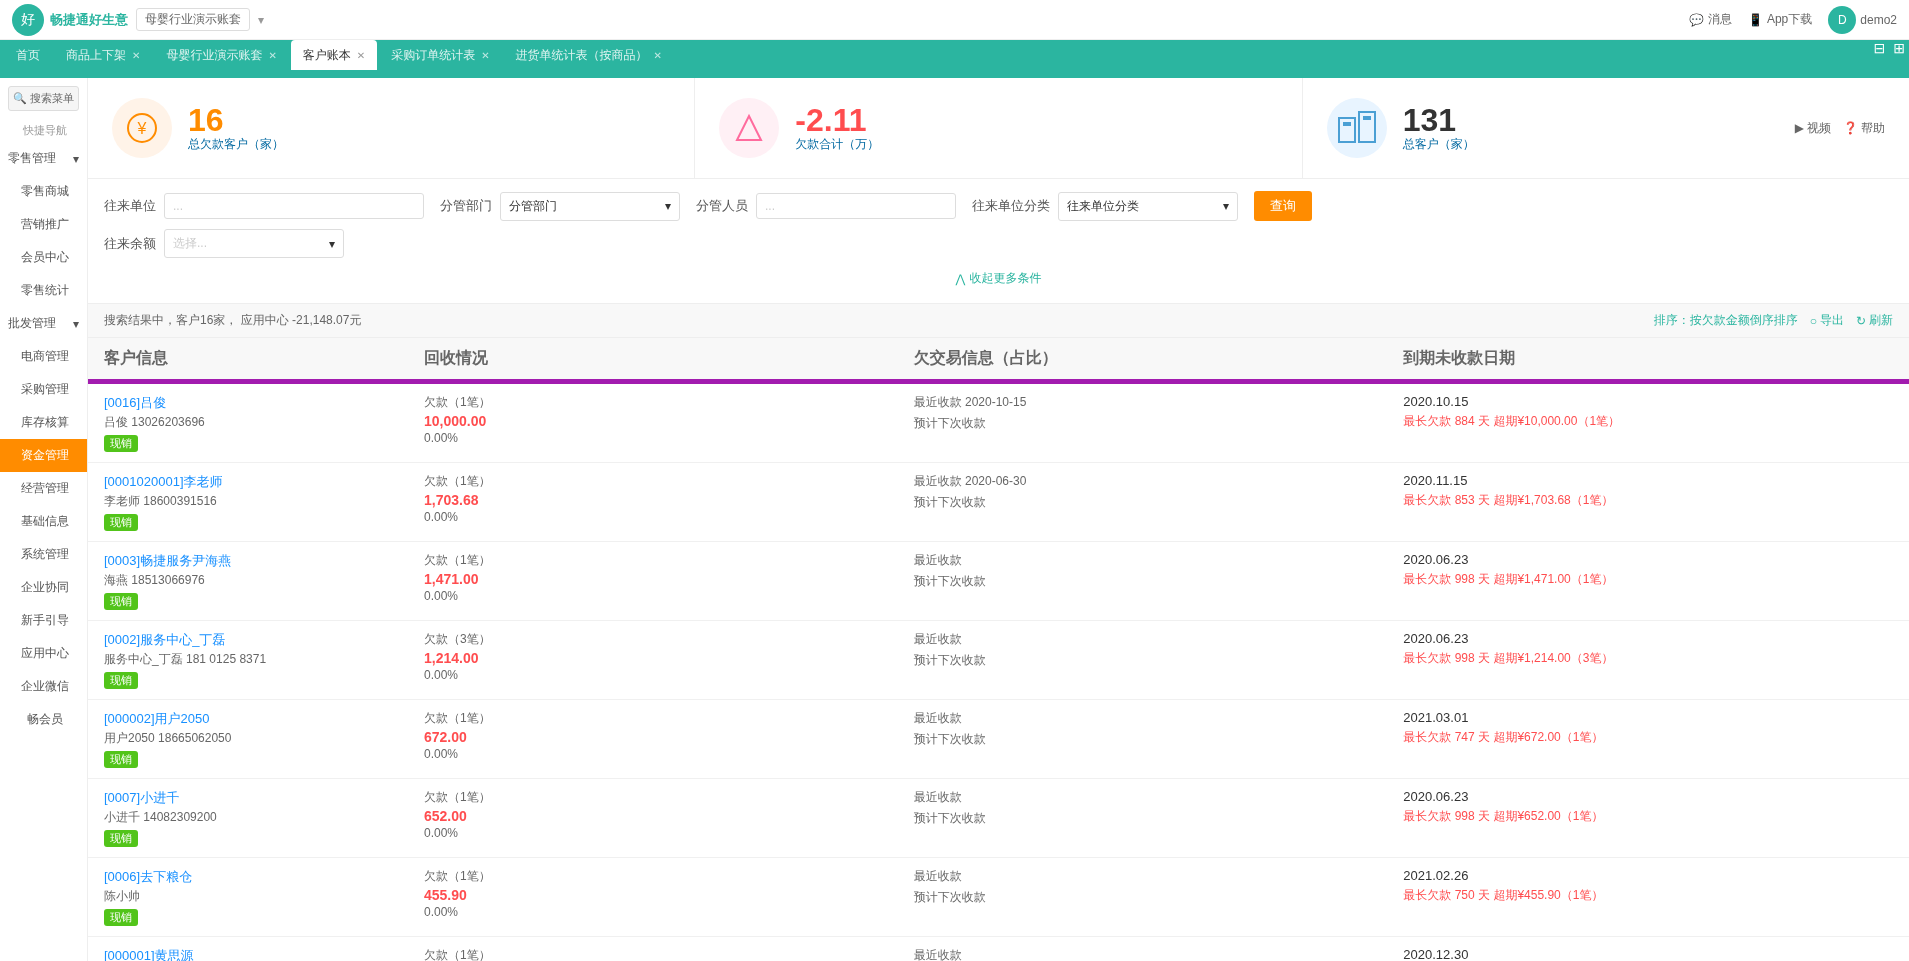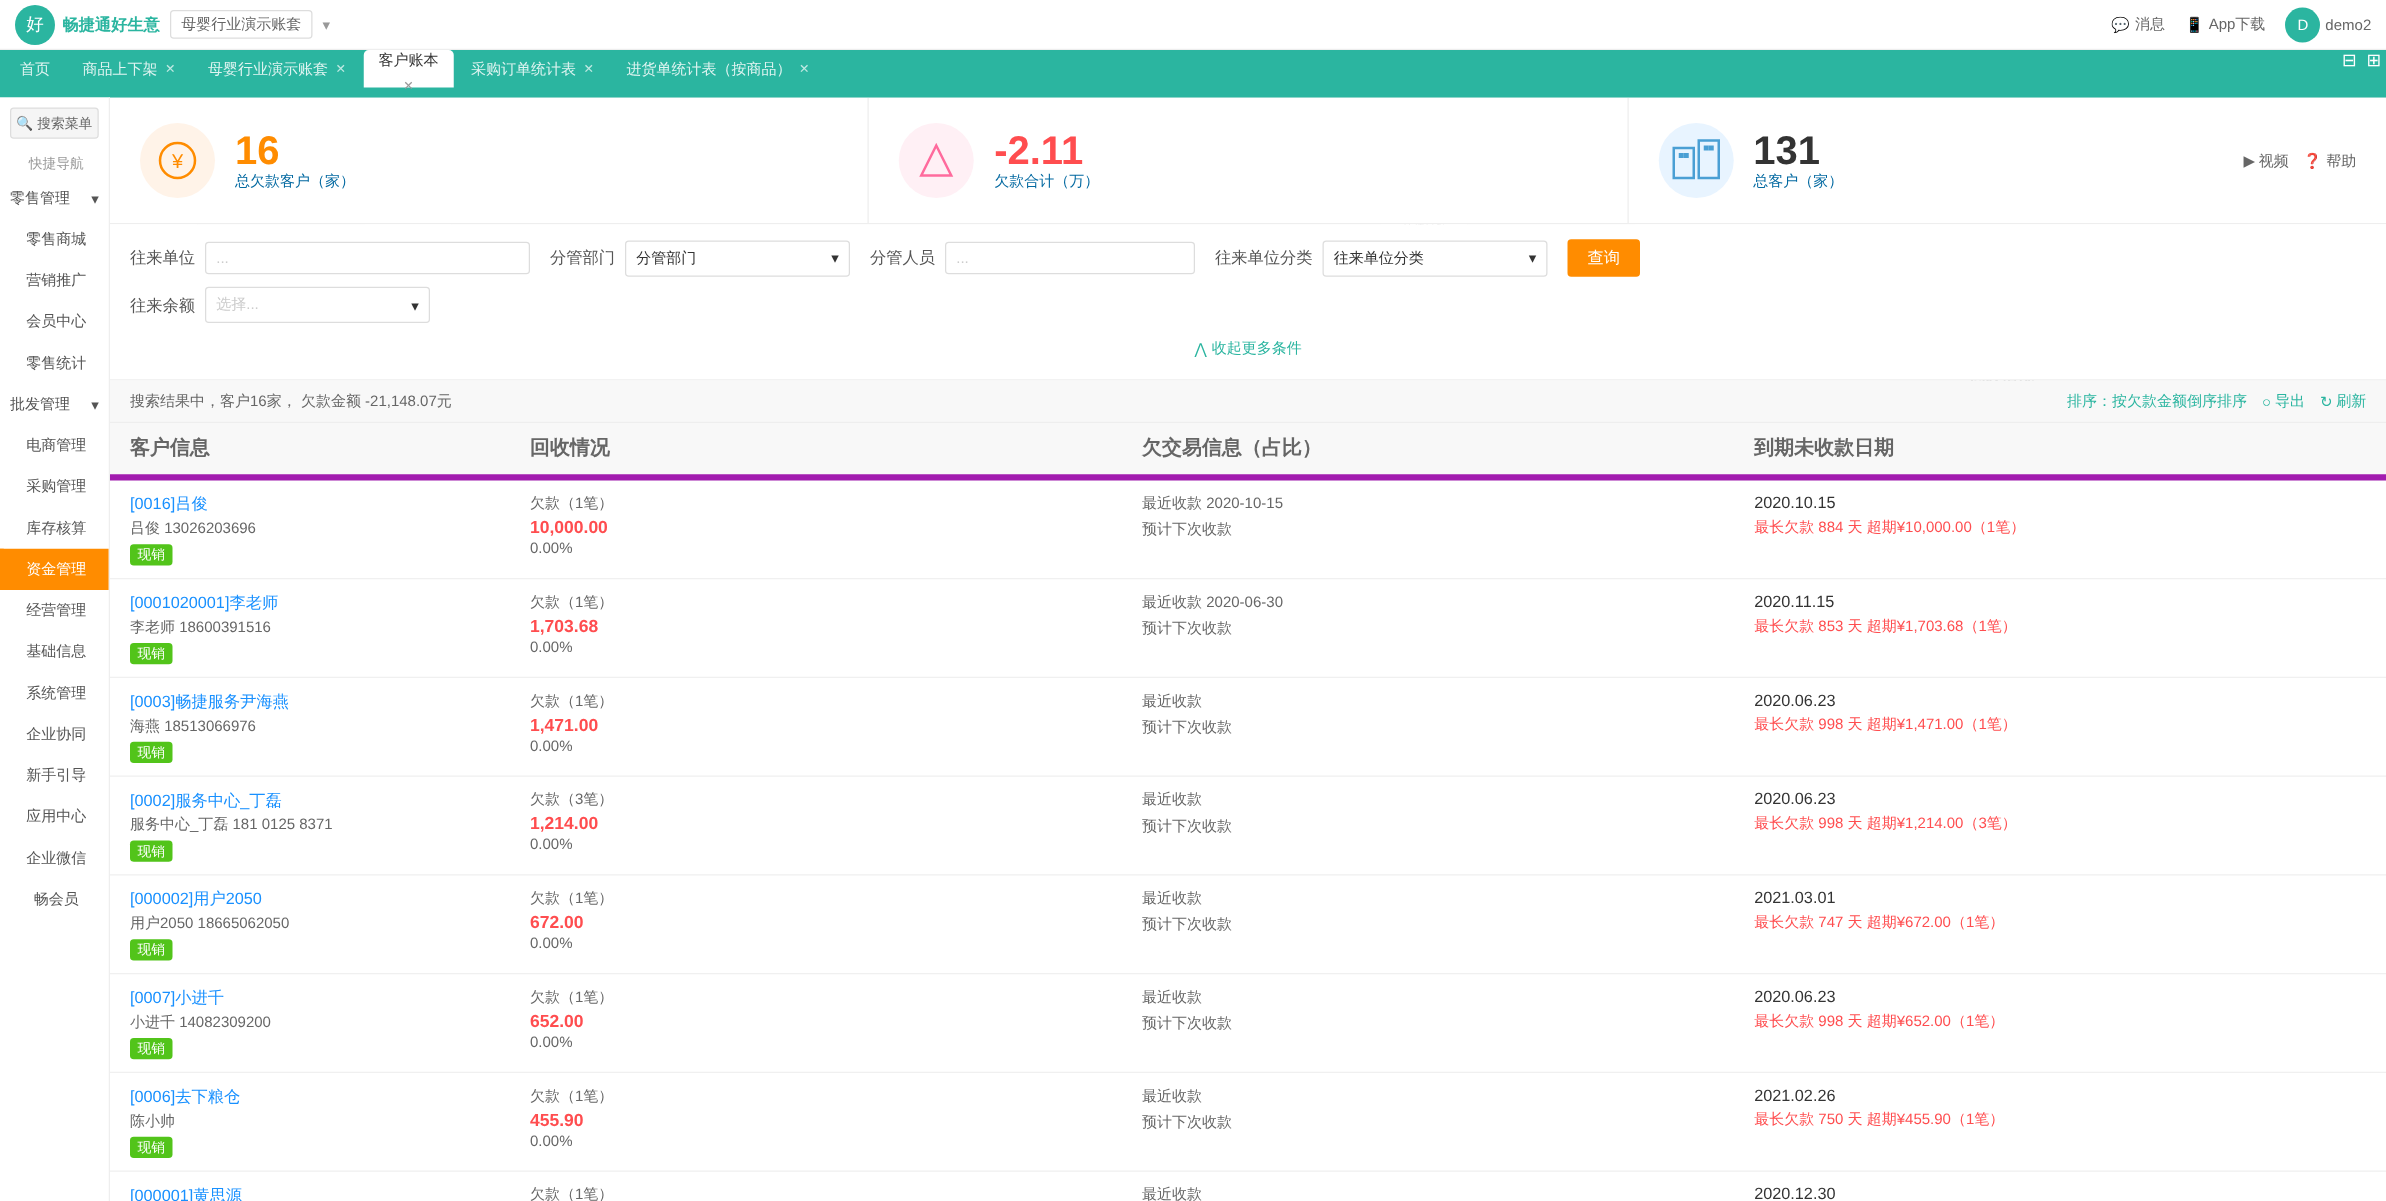--- a/index.html
+++ b/index.html
@@ -12,21 +12,21 @@
     .logo-icon { width: 32px; height: 32px; background: #2bb5a0; border-radius: 50%; display: flex; align-items: center; justify-content: center; color: white; font-size: 14px; }
     .logo-text { color: #2bb5a0; font-size: 13px; font-weight: bold; }
     .store-name { color: #666; font-size: 12px; border: 1px solid #ddd; padding: 2px 8px; border-radius: 3px; }
     .top-bar-right { display: flex; align-items: center; gap: 16px; color: #666; font-size: 12px; }
     .top-bar-right span { cursor: pointer; display: flex; align-items: center; gap: 4px; }
     .avatar { width: 28px; height: 28px; border-radius: 50%; background: #2bb5a0; display: flex; align-items: center; justify-content: center; color: white; font-size: 12px; }
     
     
     .tab-bar { display: flex; align-items: flex-start; background: #2bb5a0; height: 38px; padding: 0 4px; gap: 2px; }
     .tab { display: flex; align-items: center; padding: 0 12px; height: 30px; border-radius: 4px 4px 0 0; cursor: pointer; font-size: 12px; color: rgba(255,255,255,0.85); gap: 6px; white-space: nowrap; }
-    .tab.active { background: #fff; color: #333; border-radius: 4px 4px 0 0; flex-direction: column; }
+    .tab.active { background: #fff; color: #333; border-radius: 4px 4px 0 0; }
     .tab-close { font-size: 10px; color: rgba(255,255,255,0.7); cursor: pointer; }
     .tab.active .tab-close { color: #999; }
     .tab-bar-actions { margin-left: auto; display: flex; gap: 8px; color: white; font-size: 16px; }
 
     
     .layout { display: flex; height: calc(100vh - 78px); }
     
     
     .sidebar { width: 88px; background: #fff; border-right: 1px solid #eee; display: flex; flex-direction: column; overflow-y: auto; }
     .sidebar-search { padding: 8px; }
@@ -282,21 +282,21 @@
       </div>
       <div class="collapse-btn">
         <span>⋀</span>
         <span>收起更多条件</span>
       </div>
     </div>
 
     <div class="results-bar">
       <div>
         <span>搜索结果中，客户16家</span>，
-        <span>欠款金额 -21,148.07元</span>
+        <span>应用中心 -21,148.07元</span>
       </div>
       <div class="results-actions">
         <span class="sort-label">排序：按欠款金额倒序排序</span>
         <span>
           <span>○</span>
           <span>导出</span>
         </span>
         <span>
           <span>↻</span>
           <span>刷新</span>

